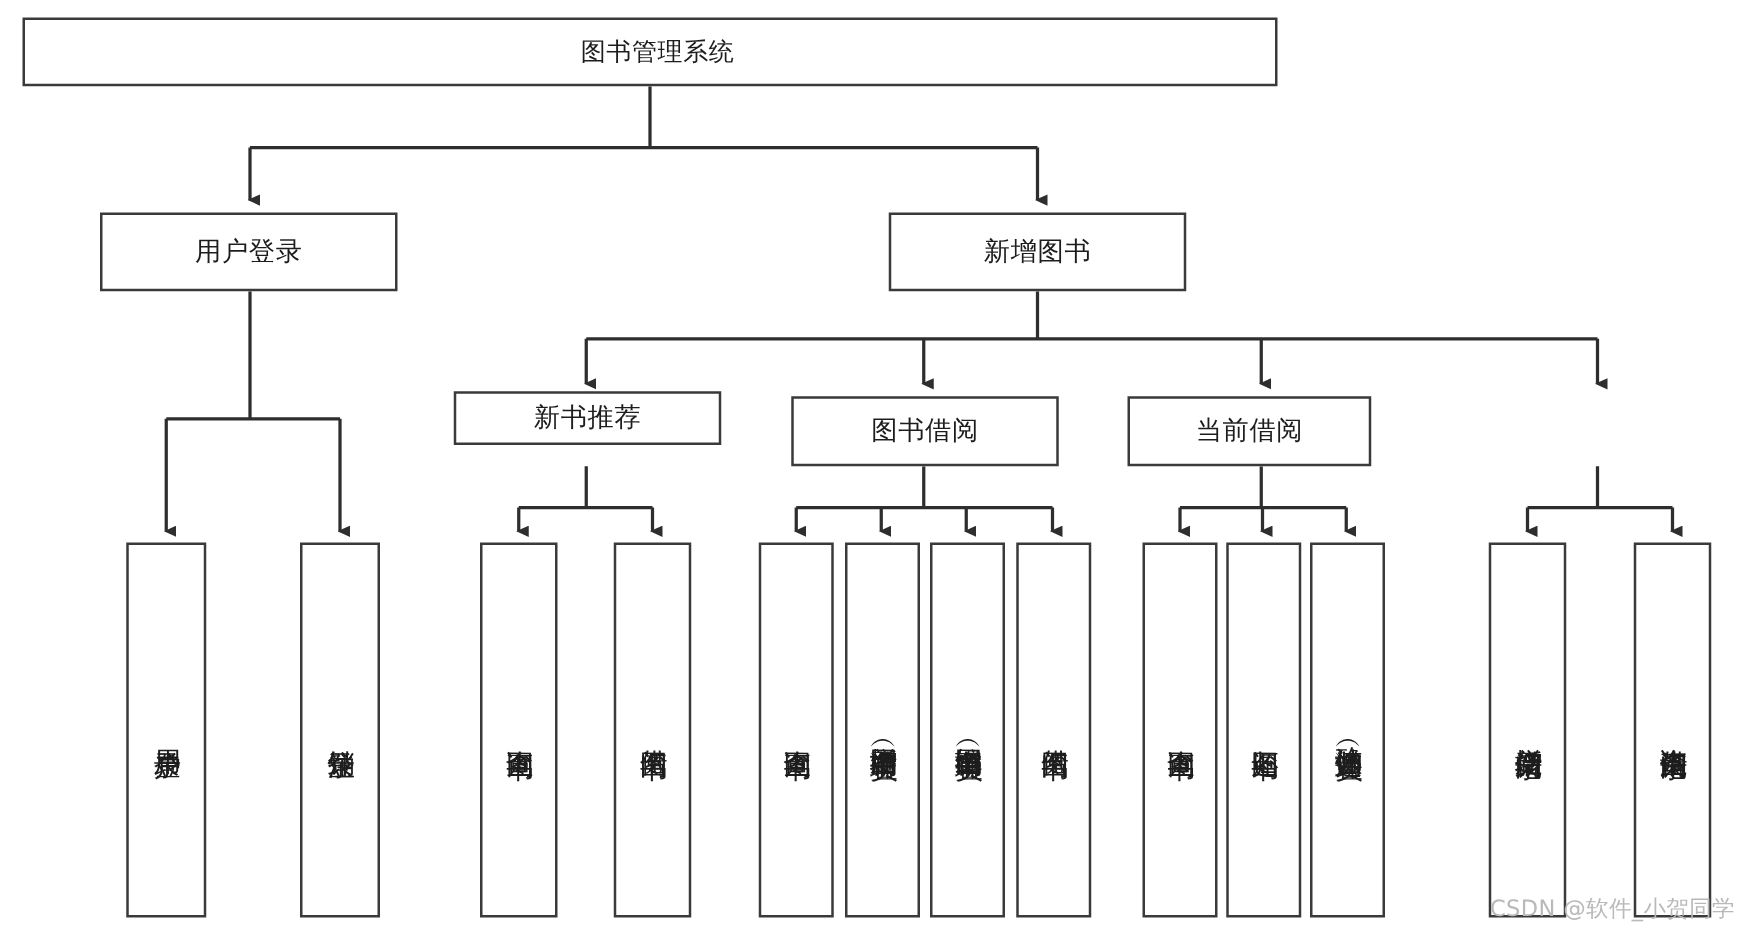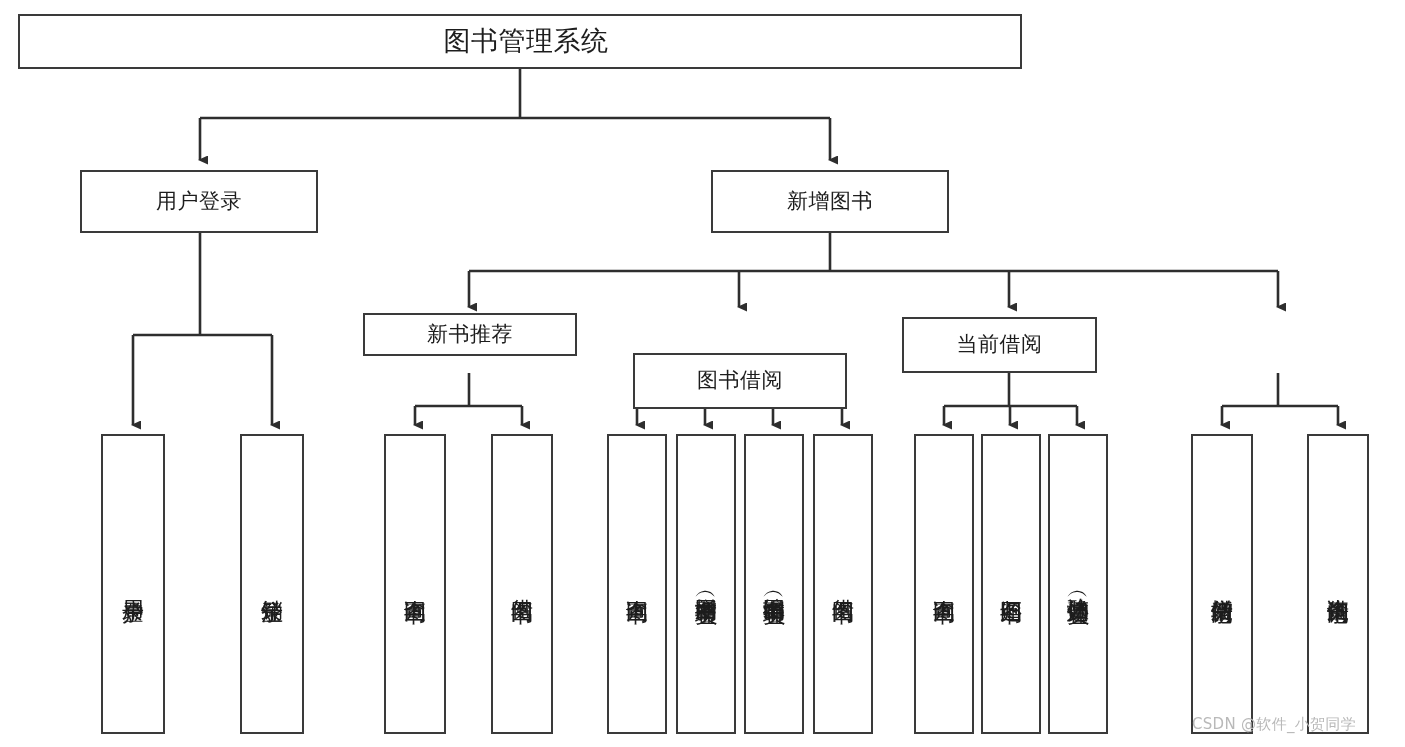--- a/index.html
+++ b/index.html
@@ -37,39 +37,39 @@
   }
   .node .label {
     text-align: center;
     line-height: 1.12;
     letter-spacing: 0.5px;
   }
   .node.horiz .label {
     font-size: 21px;
   }
   .node.root .label {
-    font-size: 27px;
+    font-size: 20px;
     margin-left: 12px;
   }
   .node.vert {
     align-items: center;
     justify-content: center;
   }
   .node.vert .label {
     writing-mode: vertical-rl;
     text-orientation: upright;
     font-size: 22px;
     line-height: 1.18;
     letter-spacing: 1px;
     white-space: nowrap;
     max-height: 260px;
   }
   .watermark {
     position: absolute;
-    font-size: 15px;
+    font-size: 18px;
     color: #b9b9b9;
     white-space: nowrap;
     letter-spacing: 0.3px;
   }
 </style>
 </head>
 <body>
 
 <div id="canvas">
 
@@ -130,21 +130,21 @@
   <div class="node horiz" style="left:80px; top:170px; width:238px; height:63px;">
     <span class="label">用户登录</span>
   </div>
   <div class="node horiz" style="left:711px; top:170px; width:238px; height:63px;">
     <span class="label">新增图书</span>
   </div>
 
   <div class="node horiz" style="left:363px; top:313px; width:214px; height:43px;align-items:center;">
     <span class="label">新书推荐</span>
   </div>
-  <div class="node horiz" style="left:633px; top:317px; width:214px; height:56px;margin-top:36px;">
+  <div class="node horiz" style="left:633px; top:317px; width:214px; height:56px;">
     <span class="label">图书借阅</span>
   </div>
   <div class="node horiz" style="left:902px; top:317px; width:195px; height:56px;">
     <span class="label">当前借阅</span>
   </div>
 
   <div class="node vert" style="left:101px; top:434px; width:64px; height:300px;">
     <span class="label">用户登录</span>
   </div>
   <div class="node vert" style="left:240px; top:434px; width:64px; height:300px;">

